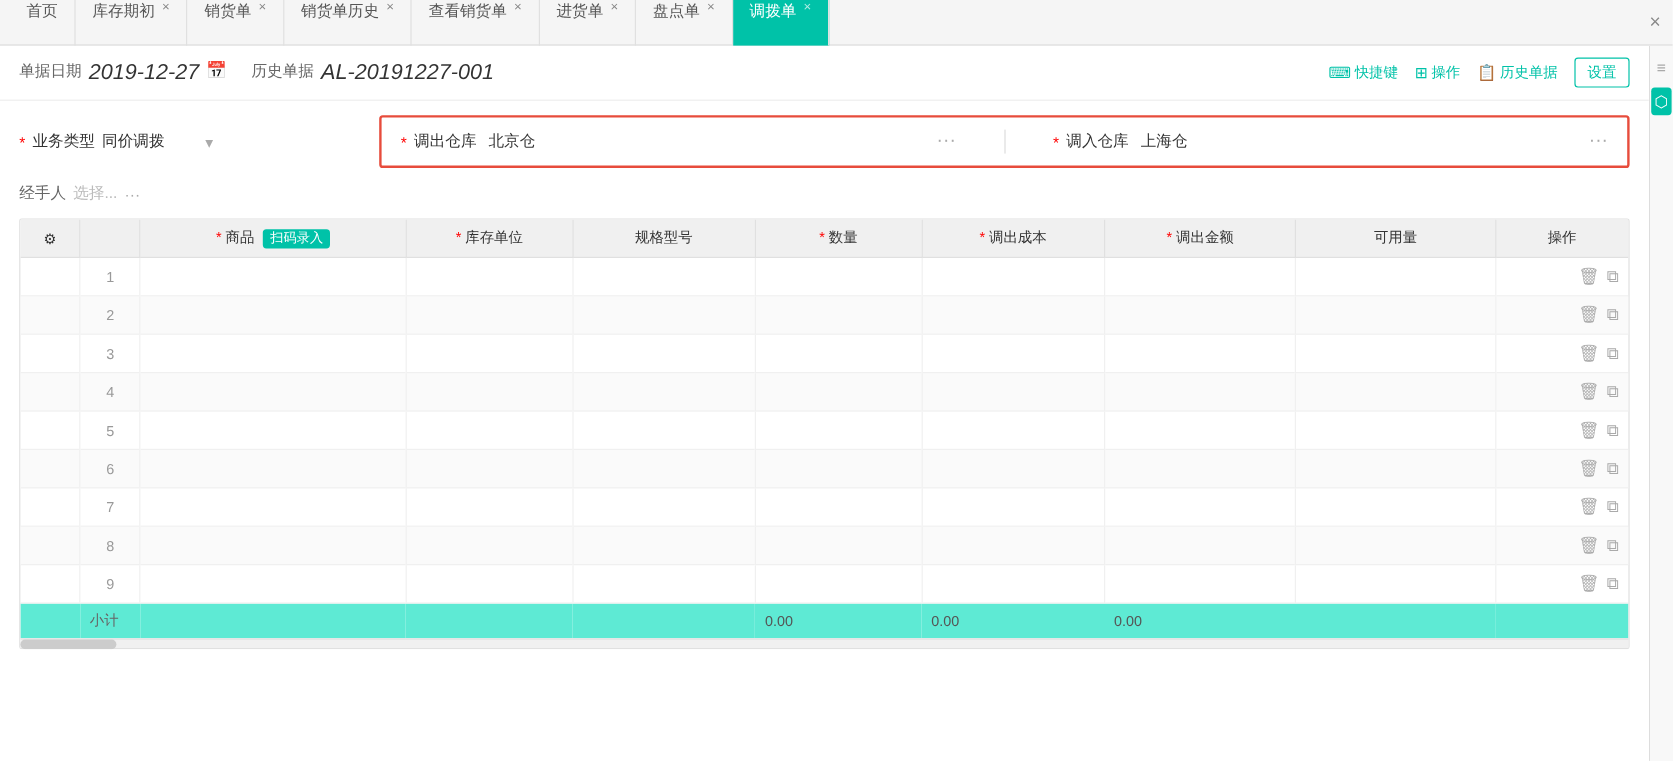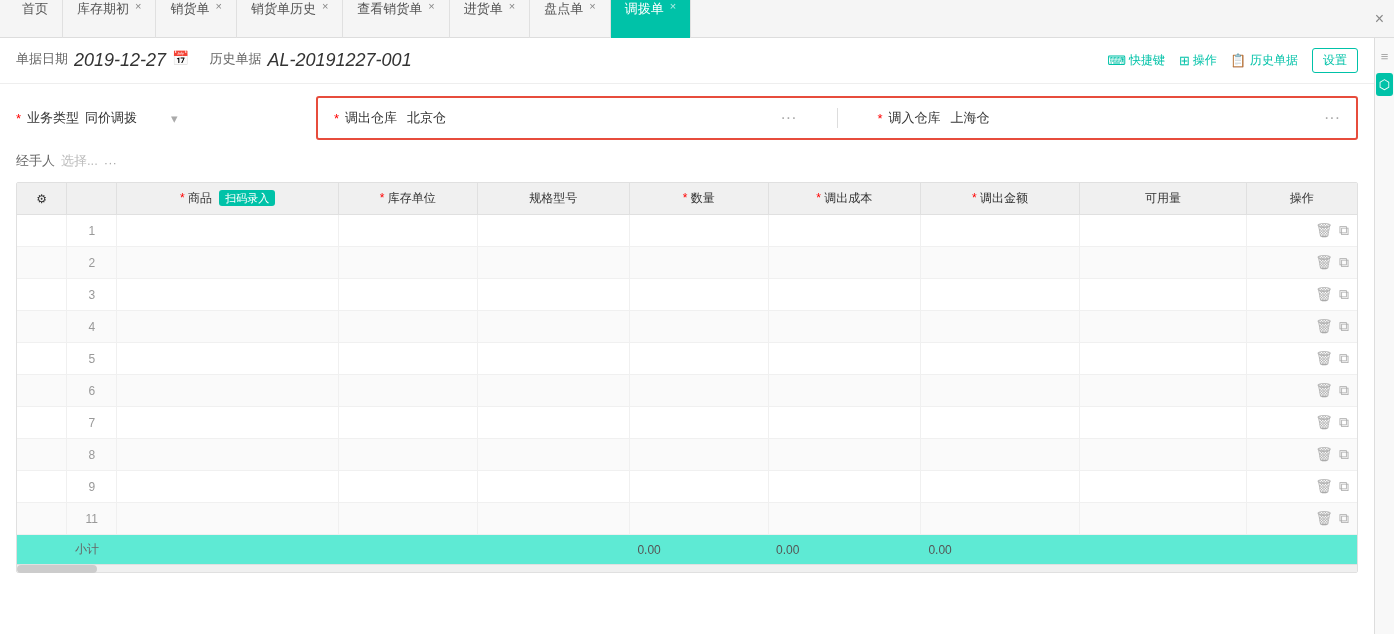--- a/index.html
+++ b/index.html
@@ -507,32 +507,20 @@
       <td class="row-num">9</td>
       <td></td>
       <td></td>
       <td></td>
       <td></td>
       <td></td>
       <td></td>
       <td></td>
       <td class="ops"><span class="op-icon" title="删除">🗑</span><span class="op-icon" title="复制">⧉</span></td>
     </tr>
-            <tr>
-      <td></td>
-      <td class="row-num">11</td>
-      <td></td>
-      <td></td>
-      <td></td>
-      <td></td>
-      <td></td>
-      <td></td>
-      <td></td>
-      <td class="ops"><span class="op-icon" title="删除">🗑</span><span class="op-icon" title="复制">⧉</span></td>
-    </tr>
           </tbody>
         <tfoot>
           <tr>
             <td></td>
             <td class="subtotal-label">小计</td>
             <td></td>
             <td></td>
             <td></td>
             <td>0.00</td>
             <td>0.00</td>

